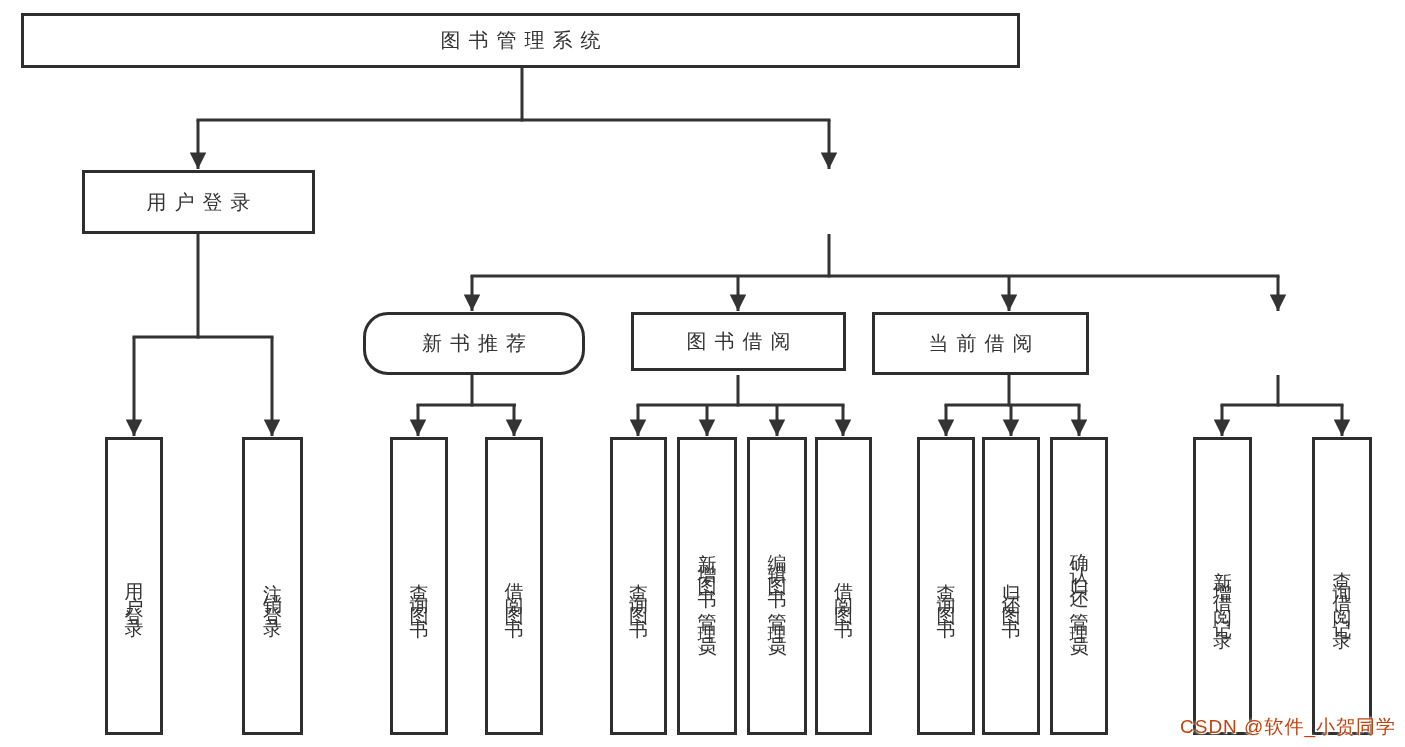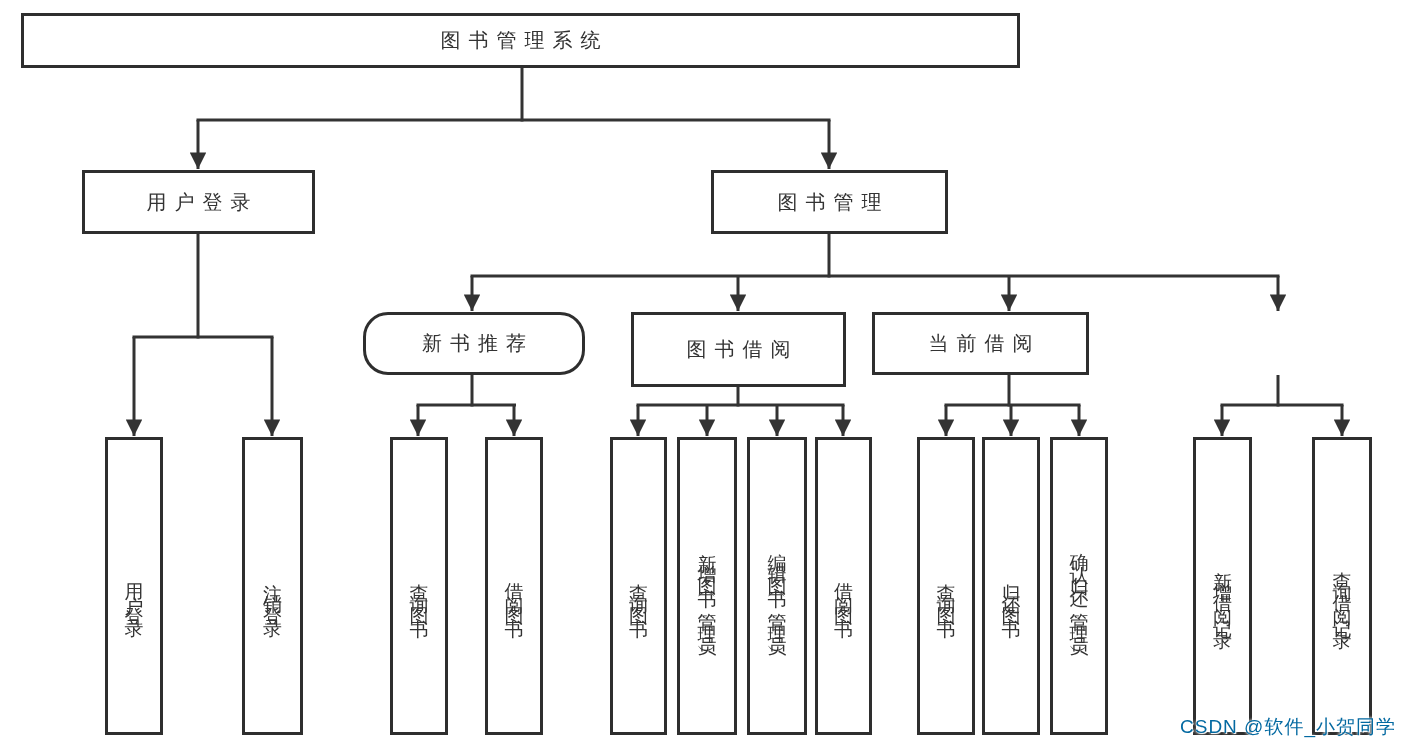--- a/index.html
+++ b/index.html
@@ -40,21 +40,21 @@
     letter-spacing: 12px;
     margin-bottom: -12px;
     white-space: nowrap;
   }
   #watermark {
     position: absolute;
     left: 1180px;
     top: 714px;
     font-size: 19px;
     letter-spacing: 1px;
-    color: #0369a1;
+    color: #c2410c;
     text-shadow: 0 0 3px #ffffff, 0 0 3px #ffffff, 1px 1px 0 rgba(255,255,255,0.9);
     white-space: nowrap;
   }
 </style>
 </head>
 <body>
 
 <div id="stage">
 
   <svg id="connectors" viewBox="0 0 1405 747" xmlns="http://www.w3.org/2000/svg">
@@ -107,28 +107,25 @@
     </g>
   </svg>
 
   <div class="node h" style="left:21px;top:13px;width:999px;height:55px;">
     <span>图书管理系统</span>
   </div>
 
   <div class="node h" style="left:82px;top:170px;width:233px;height:64px;">
     <span>用户登录</span>
   </div>
-  <div class="node h" style="left:711px;top:170px;width:237px;height:64px;">
-    <span>图书管理</span>
-  </div>
 
   <div class="node h" style="left:363px;top:312px;width:222px;height:63px;border-radius:25px;">
     <span>新书推荐</span>
   </div>
-  <div class="node h" style="left:631px;top:312px;width:215px;height:75px;">
+  <div class="node h" style="left:631px;top:312px;width:215px;height:59px;">
     <span>图书借阅</span>
   </div>
   <div class="node h" style="left:872px;top:312px;width:217px;height:63px;">
     <span>当前借阅</span>
   </div>
 
   <div class="node v" style="left:105px;top:437px;width:58px;height:298px;">
     <span>用户登录</span>
   </div>
   <div class="node v" style="left:242px;top:437px;width:61px;height:298px;">

